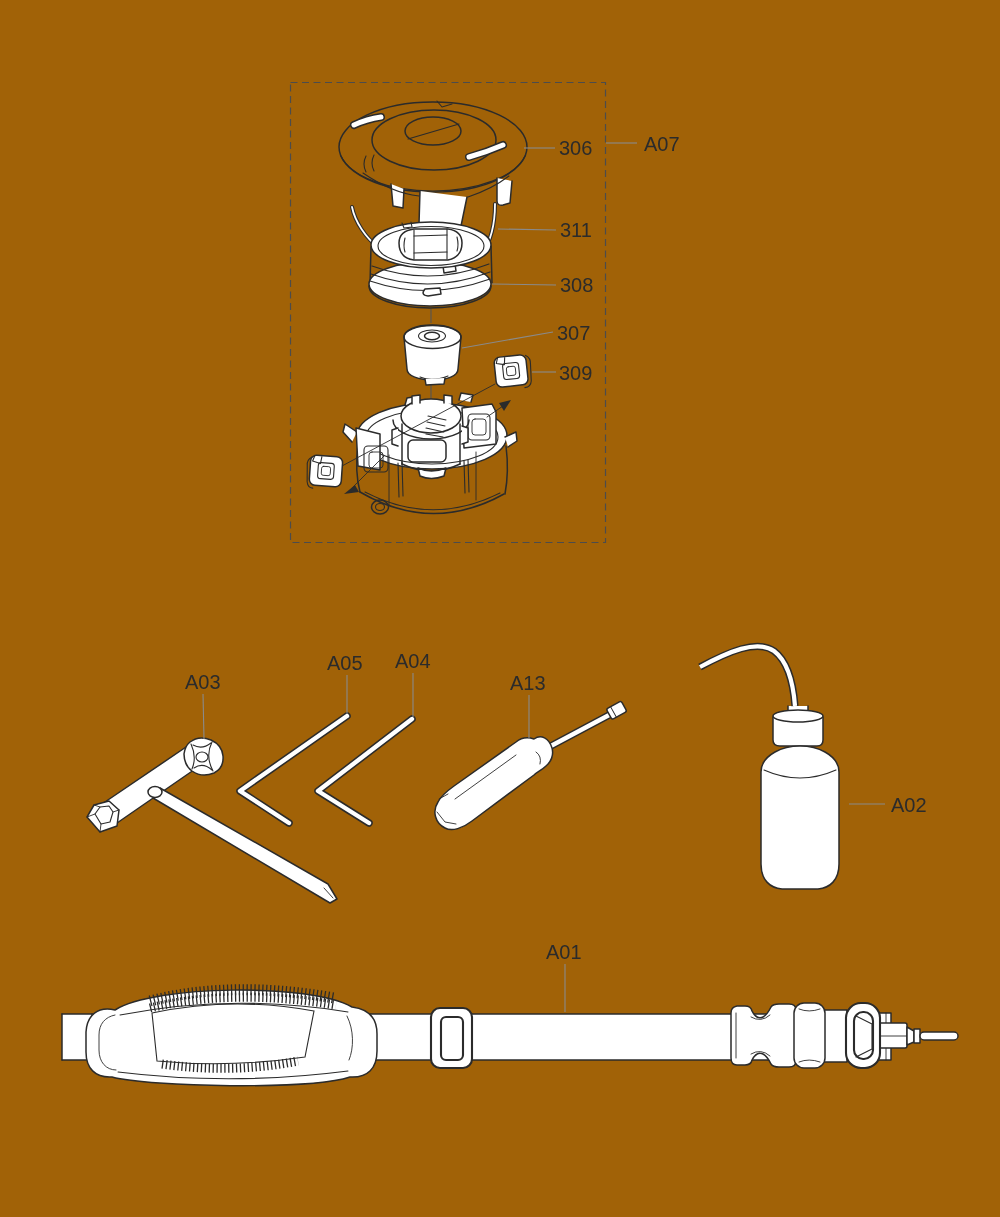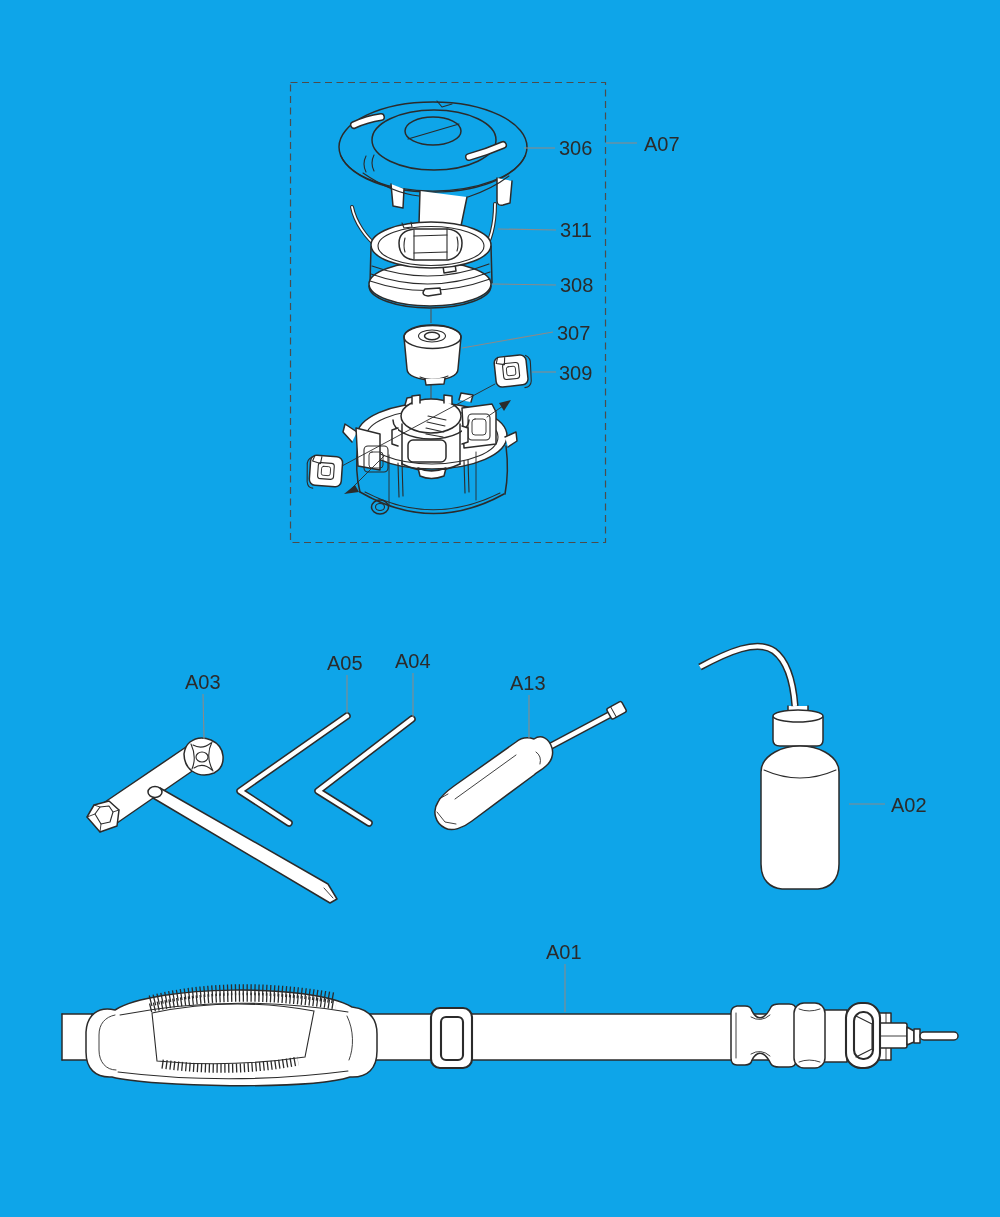--- a/index.html
+++ b/index.html
@@ -1,16 +1,16 @@
 <!DOCTYPE html>
 <html><head>
 <meta charset="utf-8">
 <style>
   html,body{margin:0;padding:0;background:#ffffff;}
-  .page{position:relative;width:1000px;height:1217px;background:#0ea5e9;overflow:hidden;
+  .page{position:relative;width:1000px;height:1217px;background:#a16207;overflow:hidden;
         font-family:"Liberation Sans", sans-serif;}
   svg{display:block;}
   
   .ln   {fill:none;stroke:#2b2b2b;stroke-width:1.5;stroke-linecap:round;stroke-linejoin:round;}
   .lnf  {fill:#ffffff;stroke:#2b2b2b;stroke-width:1.5;stroke-linecap:round;stroke-linejoin:round;}
   .t12  {fill:none;stroke:#2b2b2b;stroke-width:1.1;stroke-linecap:round;stroke-linejoin:round;}
   .t09  {fill:none;stroke:#2b2b2b;stroke-width:0.9;stroke-linecap:round;stroke-linejoin:round;}
   .thk  {fill:#ffffff;stroke:#2b2b2b;stroke-width:2.1;stroke-linejoin:round;}
   .wireb{fill:none;stroke:#2b2b2b;stroke-width:4;stroke-linecap:round;}
   .wirew{fill:none;stroke:#ffffff;stroke-width:1.8;stroke-linecap:round;}

